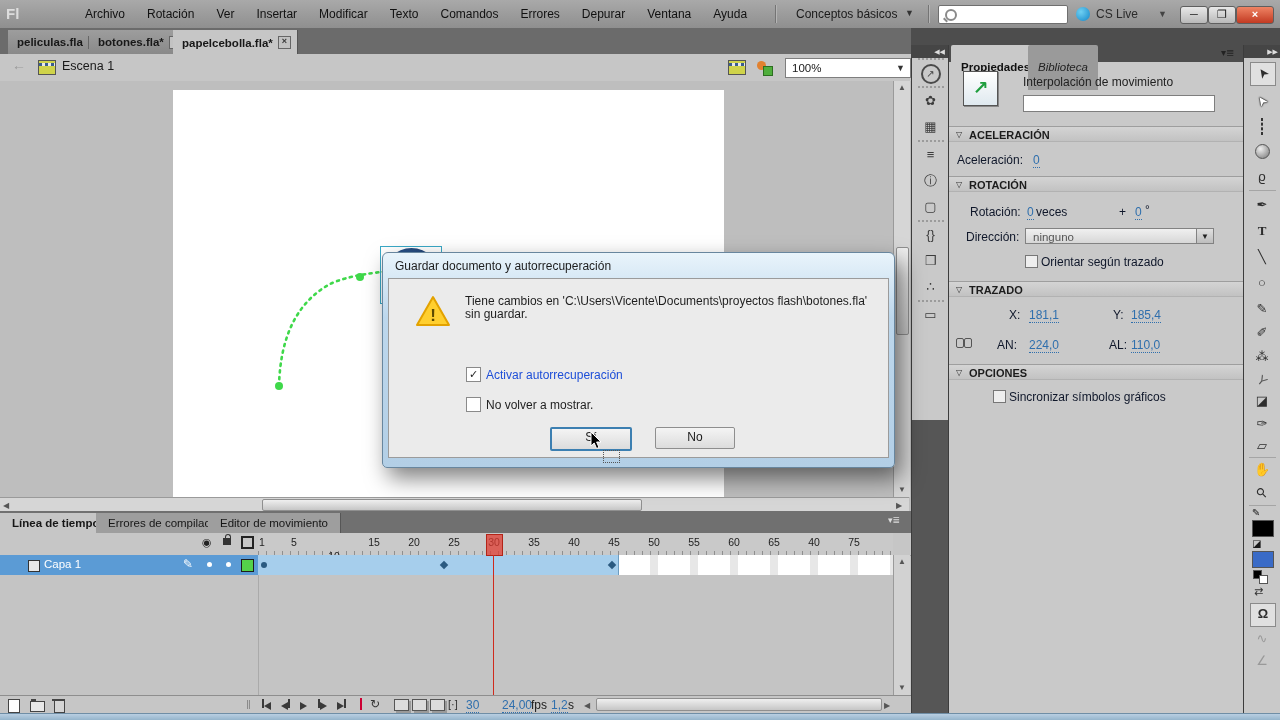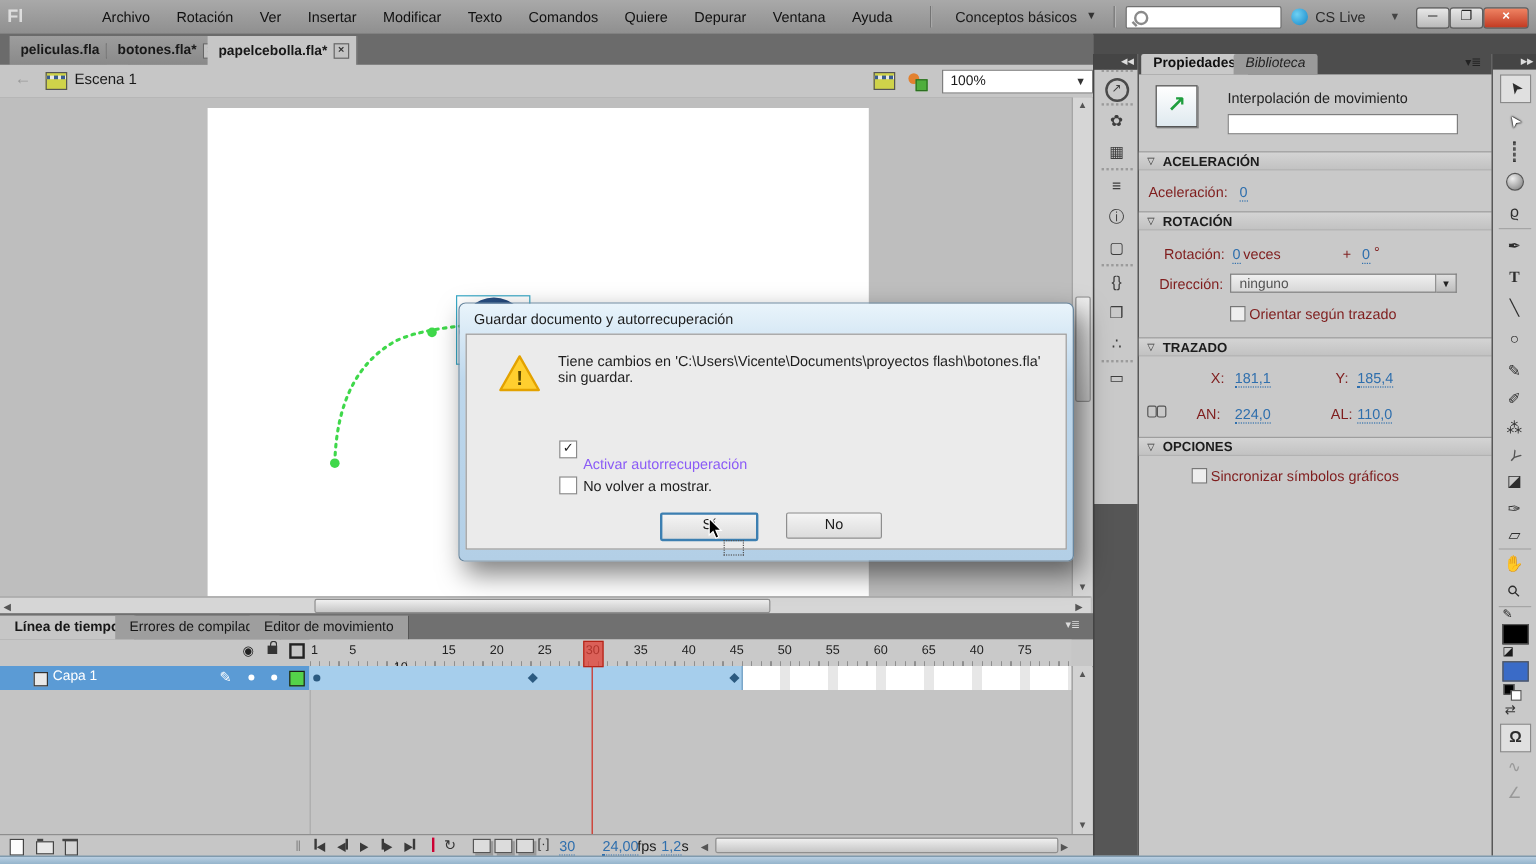--- a/index.html
+++ b/index.html
@@ -93,30 +93,30 @@
   .bluev{color:#2f6fad;border-bottom:1px dotted #2f6fad;}
   
   .dockstrip{left:911px;top:45px;width:37px;height:668px;background:#565656;border-left:1px solid #3c3c3c;}
   .dockstrip .light{left:0;top:13px;width:37px;height:362px;background:#c9c9c9;}
   .dockhead{left:911px;top:45px;width:37px;height:13px;background:#454545;color:#ddd;font-size:7px;text-align:right;line-height:13px;padding-right:3px;box-sizing:border-box;}
   .grip{border-top:2px dotted #9b9b9b;width:26px;margin:0 auto;}
   .dockicon{width:37px;height:26px;text-align:center;line-height:26px;font-size:13px;color:#3d3d3d;}
   
   .props{left:948px;top:45px;width:295px;height:668px;background:#c9c9c9;border-left:1px solid #3c3c3c;}
   .ptabs{left:0;top:0;width:295px;height:17px;background:#4d4d4d;}
-  .ptab{top:0;height:17px;line-height:17px;padding:0 10px;font-size:11.5px;}
+  .ptab{top:0;height:17px;line-height:17px;padding:14px 10px;font-size:11.5px;}
   .ptab.active{background:#c9c9c9;color:#111;font-weight:bold;border-radius:2px 2px 0 0;}
   .ptab.inactive{background:#9a9a9a;color:#222;border-radius:2px 2px 0 0;}
   .pmenu{left:272px;top:2px;color:#222;font-size:10px;}
   .tweenicon{left:14px;top:26px;width:33px;height:33px;background:linear-gradient(#ffffff,#dfe9ef);border:1px solid #555;
       text-align:center;line-height:31px;font-size:19px;font-weight:bold;color:#1f9e3e;box-shadow:1px 1px 0 #888;}
   .sechead{left:0;width:295px;height:16px;background:linear-gradient(#d4d4d4,#c2c2c2);border-top:1px solid #9e9e9e;border-bottom:1px solid #b2b2b2;
       font-weight:bold;font-size:11px;color:#1c1c1c;line-height:16px;padding-left:20px;box-sizing:border-box;}
   .sectri{position:absolute;left:7px;top:0;font-size:8px;color:#333;}
-  .plabel{color:#7f1d1d;}
+  .plabel{color:#0f172a;}
   .pinput{background:#fff;border:1px solid #7e7e7e;height:15px;}
   .dropdown{left:76px;width:172px;height:16px;background:linear-gradient(#f0f0f0,#d7d7d7);border:1px solid #828282;line-height:16px;padding-left:7px;color:#555;font-size:11.5px;box-sizing:border-box;}
   .droparr{left:248px;width:17px;height:16px;background:linear-gradient(#e0e0e0,#bdbdbd);border:1px solid #828282;border-left:none;text-align:center;line-height:15px;font-size:8px;color:#222;box-sizing:border-box;}
   .pcheck{width:11px;height:11px;background:#eee;border:1px solid #777;}
   .linkicon{left:7px;width:14px;height:10px;}
   .linkicon span{position:absolute;top:1px;width:6px;height:8px;border:1.5px solid #555;border-radius:2px;}
   
   .toolspanel{left:1243px;top:45px;width:37px;height:668px;background:#c9c9c9;border-left:1px solid #3c3c3c;}
   .toolshead{left:0;top:0;width:37px;height:13px;background:#454545;color:#ddd;font-size:7px;line-height:13px;text-align:right;padding-right:3px;box-sizing:border-box;}
   .tool{left:6px;width:24px;height:22px;text-align:center;line-height:22px;font-size:13px;color:#2d2d2d;}
@@ -135,21 +135,21 @@
   <div class="abs appbar">
     <div class="abs fl-logo">Fl</div>
     <div class="abs menus">
       <span>Archivo</span>
       <span>Rotación</span>
       <span>Ver</span>
       <span>Insertar</span>
       <span>Modificar</span>
       <span>Texto</span>
       <span>Comandos</span>
-      <span>Quiere</span>
+      <span>Errores</span>
       <span>Depurar</span>
       <span>Ventana</span>
       <span>Ayuda</span>
     </div>
     <div class="abs vsep" style="left:775px;"></div>
     <div class="abs workspace">Conceptos básicos</div>
     <div class="abs ws-arrow">▼</div>
     <div class="abs vsep" style="left:928px;"></div>
     <div class="abs searchbox">
       <span class="abs mag"></span>
@@ -420,21 +420,21 @@
 
   <div class="abs dialog">
     <div class="abs dlg-title">Guardar documento y autorrecuperación</div>
     <div class="abs dlg-body">
       <svg class="abs" style="left:26px;top:16px;" width="36" height="32">
         <polygon points="18,2 34,30 2,30" fill="#ffcf2f" stroke="#e3a200" stroke-width="2" stroke-linejoin="round"></polygon>
         <text x="18" y="26" text-anchor="middle" font-size="17" font-weight="bold" fill="#5d4a00">!</text>
       </svg>
       <div class="abs dlg-msg">Tiene cambios en 'C:\Users\Vicente\Documents\proyectos flash\botones.fla' sin guardar.</div>
       <div class="abs dlg-check" style="left:77px;top:88px;">✓</div>
-      <div class="abs" style="left:97px;top:101px;color:#8b5cf6;">Activar autorrecuperación</div>
+      <div class="abs" style="left:97px;top:89px;color:#1d4ed8;">Activar autorrecuperación</div>
       <div class="abs dlg-check" style="left:77px;top:118px;"></div>
       <div class="abs" style="left:97px;top:119px;color:#1e1e1e;">No volver a mostrar.</div>
       <div class="abs dlg-btn focus" style="left:161px;">Sí</div>
       <div class="abs dlg-btn" style="left:266px;">No</div>
     </div>
   </div>
 
   <svg class="abs" style="left:590px;top:432px;" width="14" height="18">
     <polygon points="1,0 1,14 4.2,11 6.6,16.5 9,15.4 6.6,10 11,10" fill="#000" stroke="#fff" stroke-width="1"></polygon>
   </svg>

